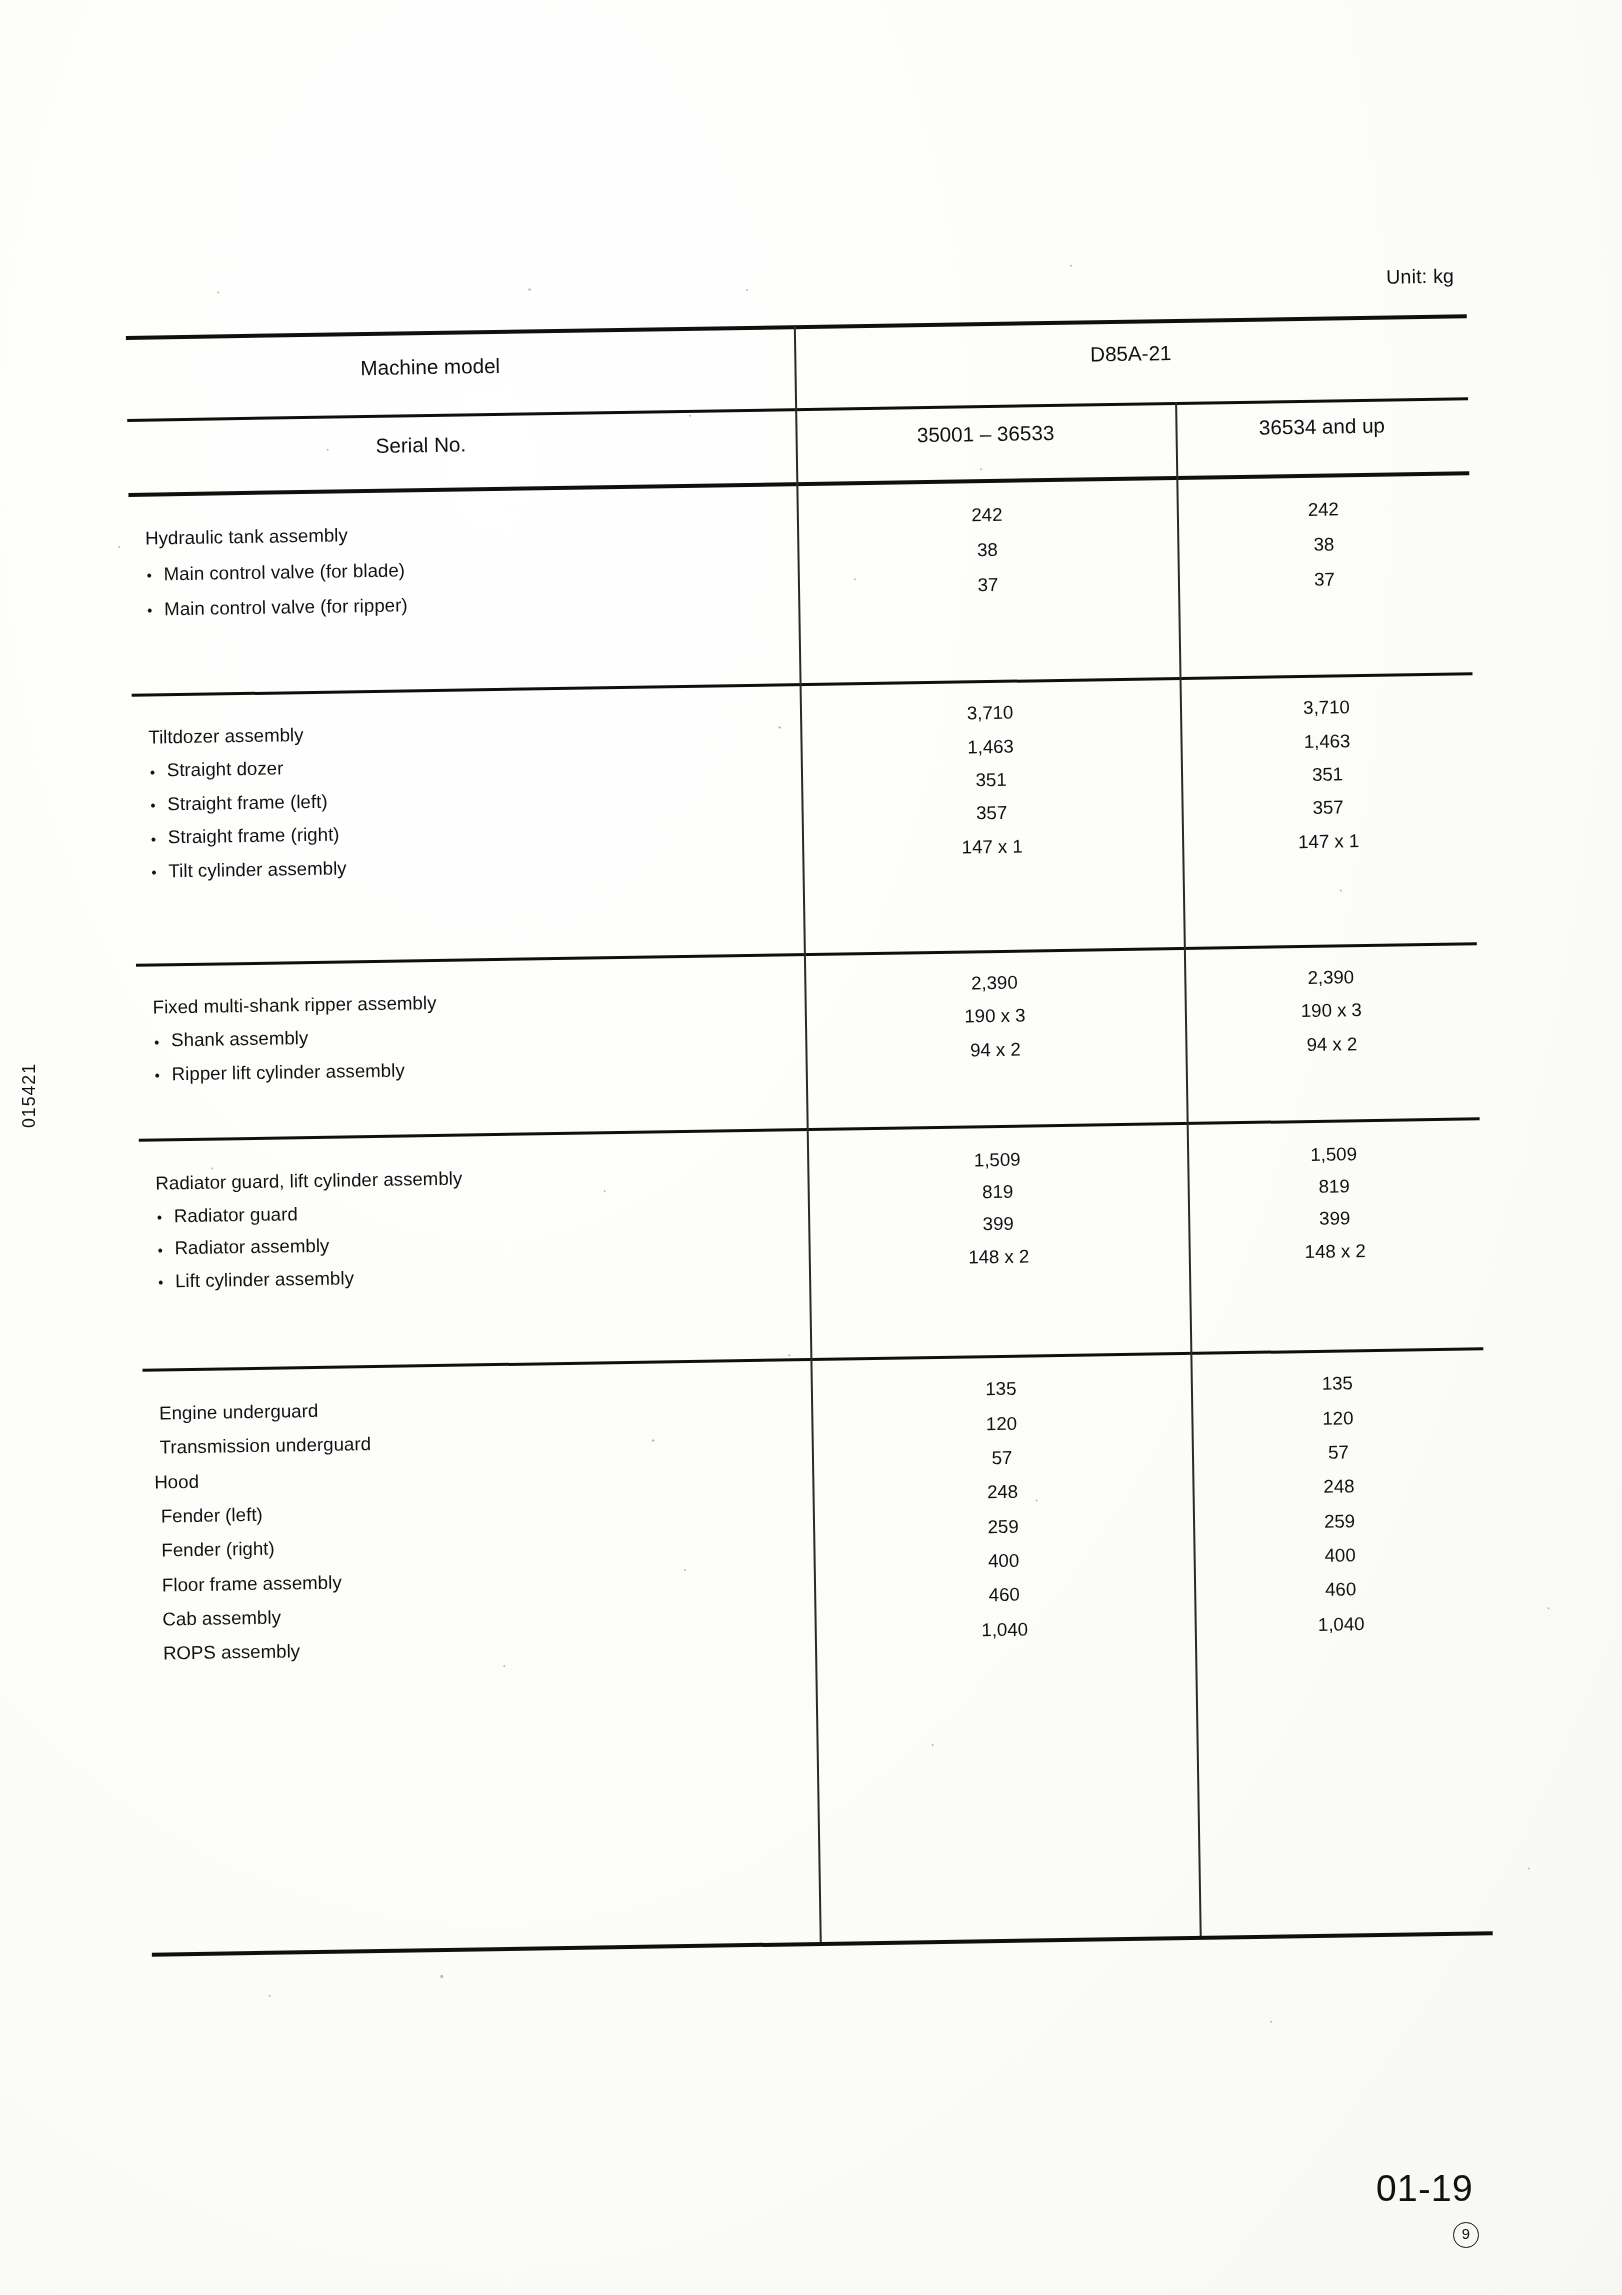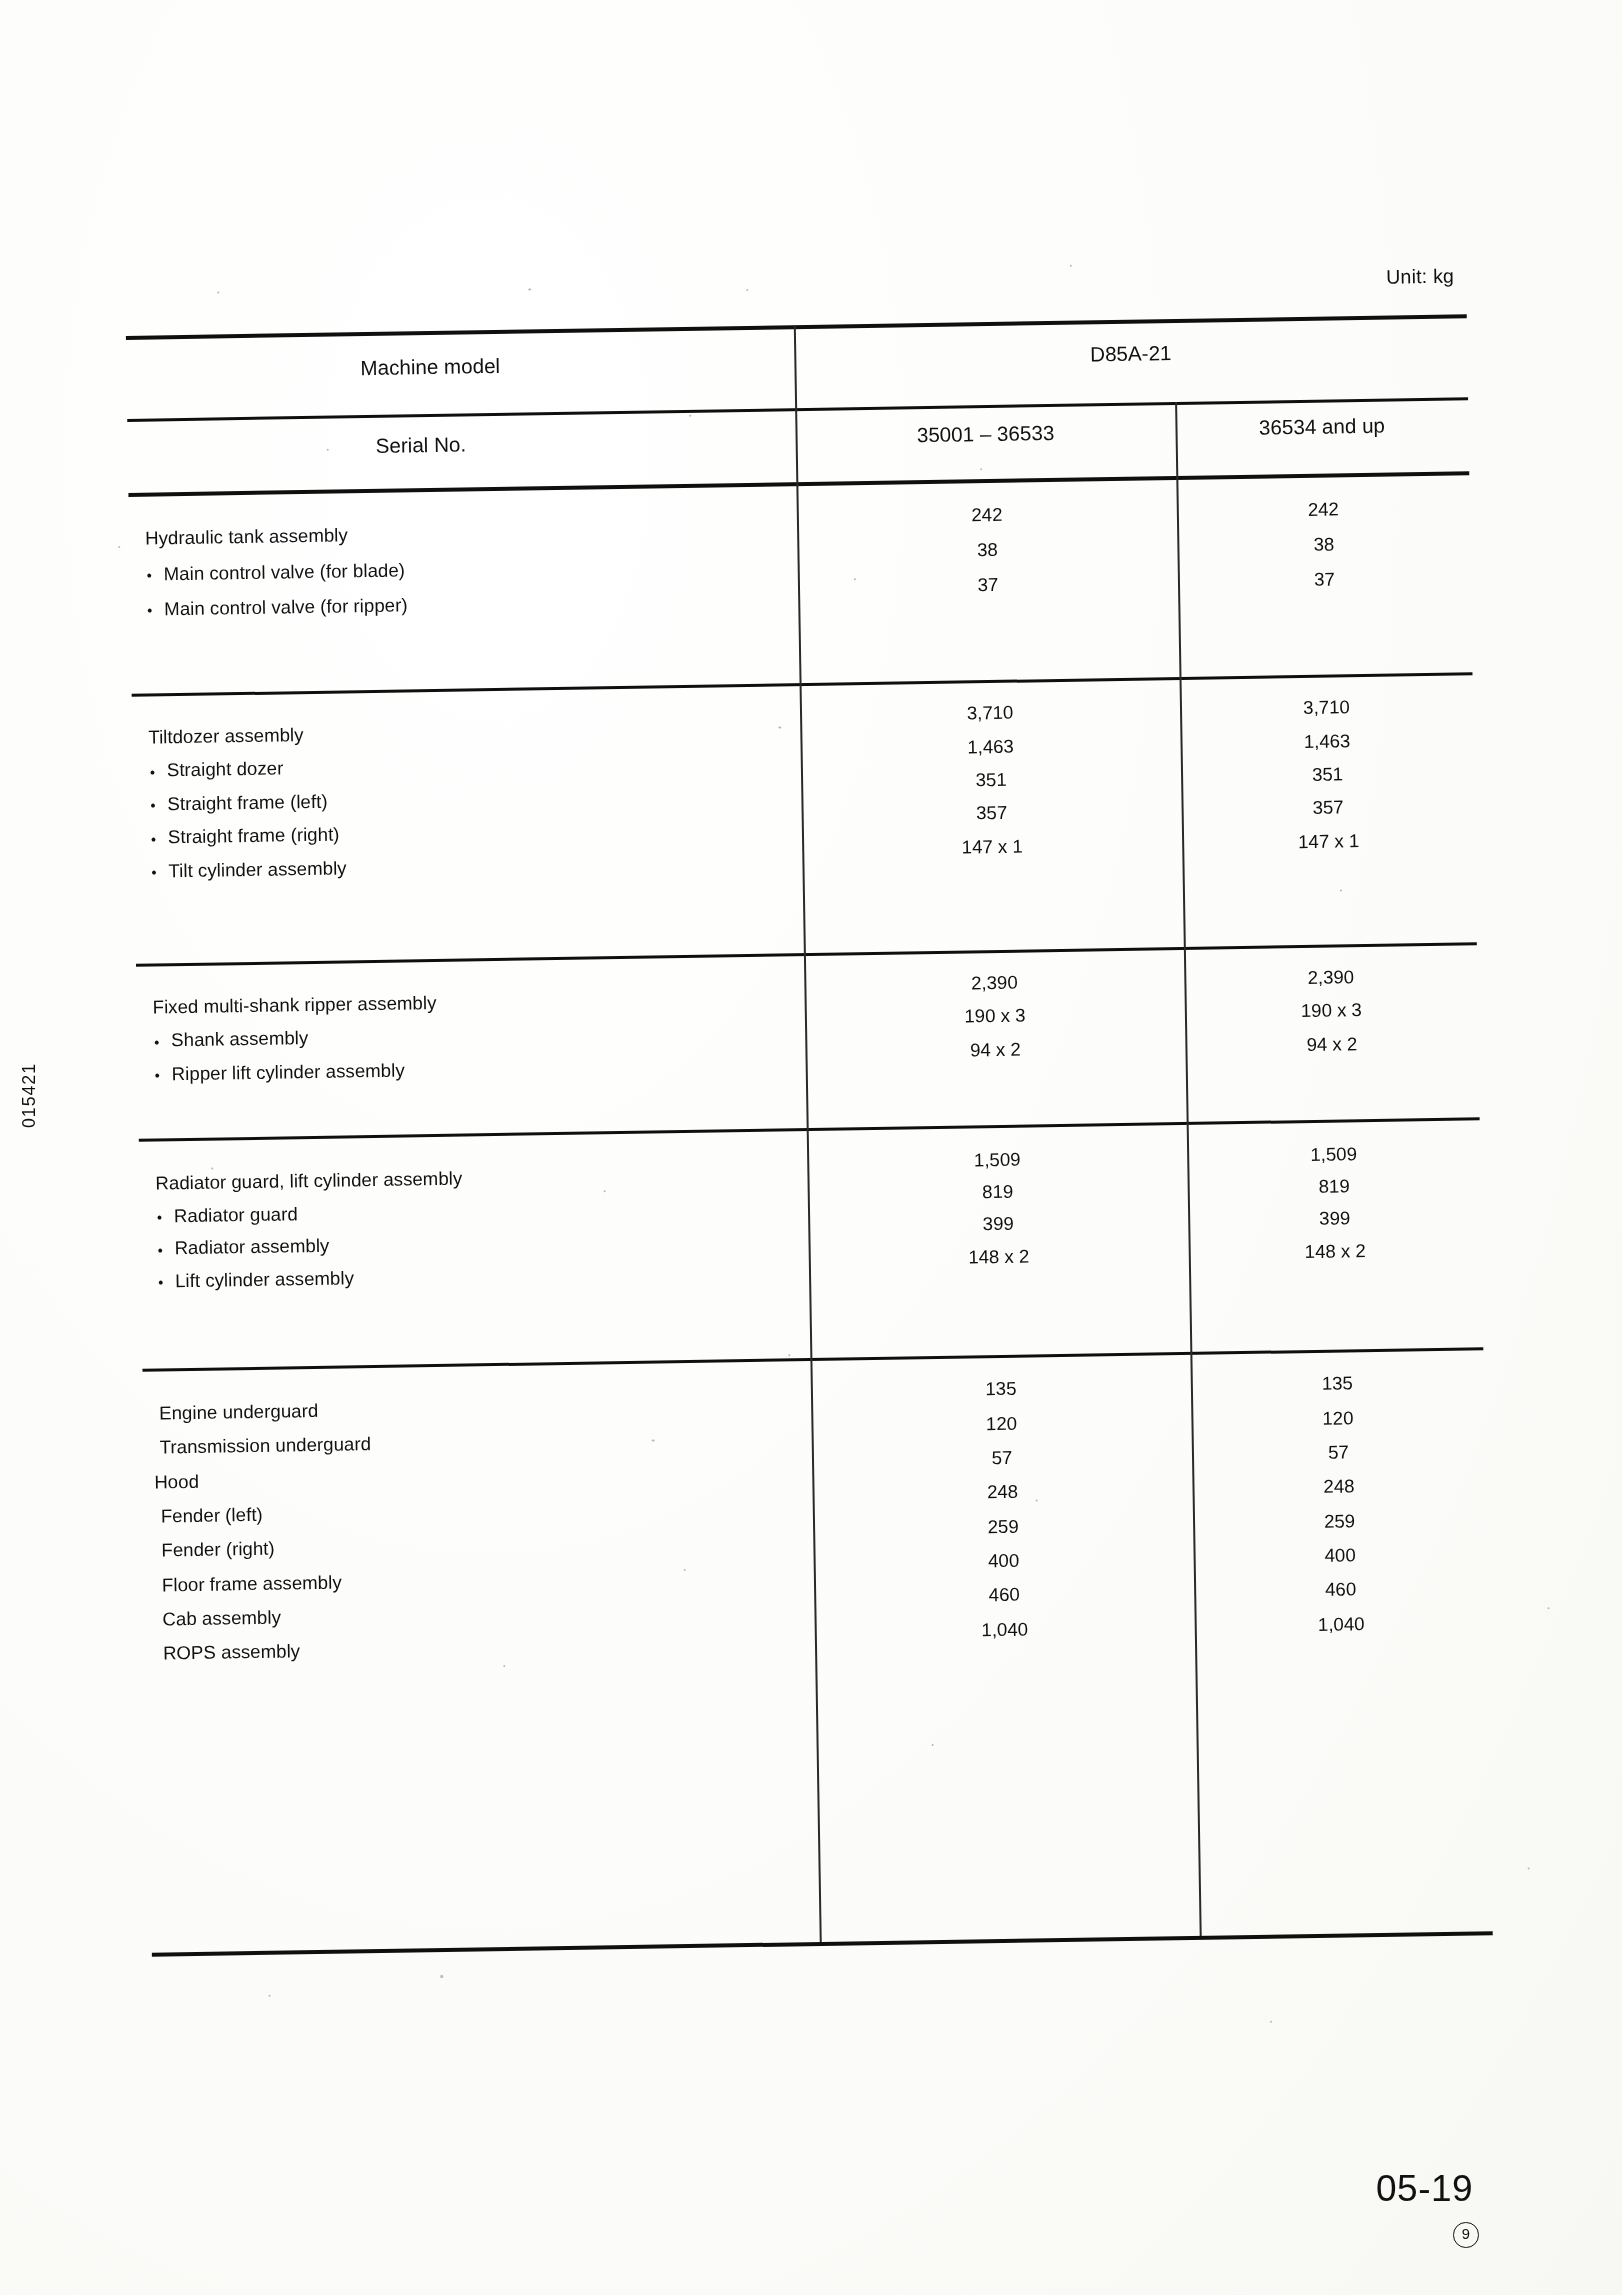--- a/index.html
+++ b/index.html
@@ -205,15 +205,15 @@
       <div class="speck" style="left: 255px; top: 1986px; width: 2px; height: 2px;"></div>
       <div class="speck" style="left: 1516px; top: 1879px; width: 2px; height: 2px;"></div>
       <div class="speck" style="left: 1540px; top: 1619px; width: 2px; height: 2px;"></div>
       <div class="speck" style="left: 128px; top: 535px; width: 2px; height: 2px;"></div>
     </div>
 
 </div>
 
 <div class="margin-code">015421</div>
 
-<div class="page-no">05-19</div>
+<div class="page-no">01-19</div>
 <div class="circled">9</div>
 
 
 </body></html>

